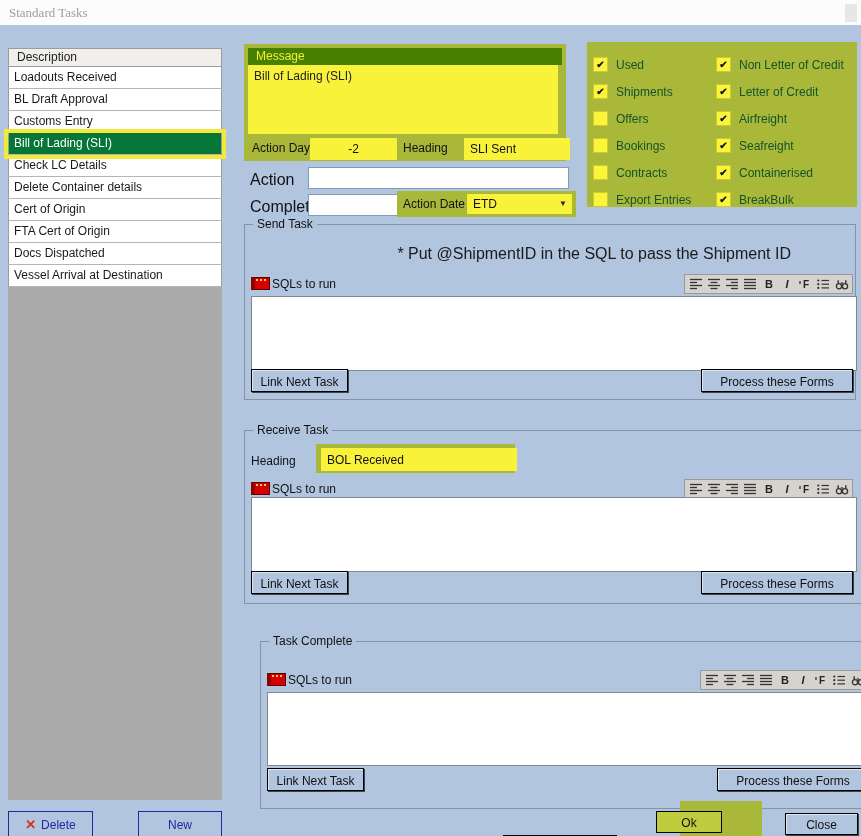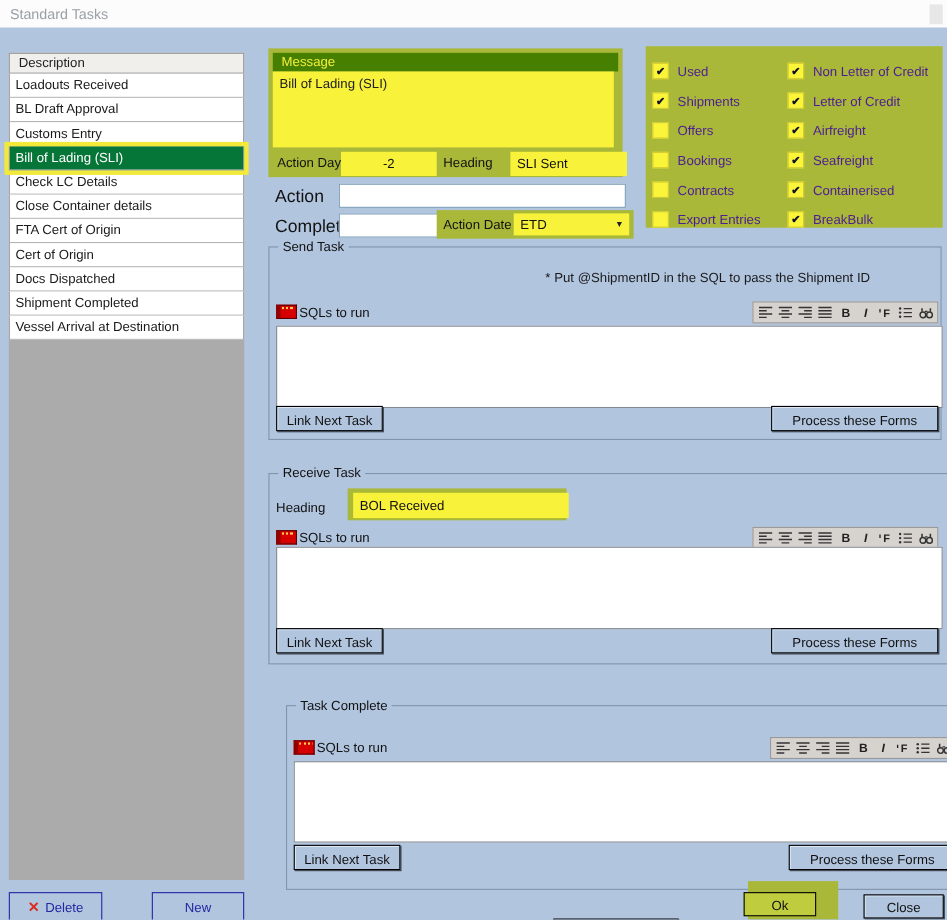--- a/index.html
+++ b/index.html
@@ -1,21 +1,21 @@
 <!DOCTYPE html>
 <html style="--window_bg: #b1c5df; --titlebar_bg: #fcfcfc; --titlebar_text: #9aa0a6; --olive: #a9b838; --highlight_yellow: #f2e93a; --field_yellow: #f8f23b; --selected_green: #067638; --header_green: #478000; --list_gray: #ababab; --toolbar_bg: #d6d3ce; --red: #d92b1f;"><head>
 <meta charset="utf-8">
 <style>
   html,body{margin:0;padding:0;}
   body{width:861px;height:836px;overflow:hidden;font-family:"Liberation Sans",sans-serif;background:var(--window_bg,#b1c5df);}
   .abs{position:absolute;}
   #win{position:relative;width:861px;height:836px;}
   
   #titlebar{left:0;top:0;width:861px;height:25px;background:var(--titlebar_bg,#fcfcfc);}
-  #title{left:9px;top:5px;font-size:13px;color:var(--titlebar_text,#9aa0a6);}
+  #title{left:9px;top:5px;font-size:13px;color:var(--titlebar_text,#9aa0a6);font-family:Liberation Serif, serif;}
   #winctl{left:845px;top:4px;width:12px;height:18px;background:#e7e7e7;}
   
   #listbox{left:8px;top:48px;width:214px;height:752px;background:var(--list_gray,#ababab);}
   .list-header{height:17px;line-height:17px;background:#f0efec;border:1px solid #9c9c9c;font-size:12px;color:#222;padding-left:8px;}
   .list-row{height:21px;line-height:21px;background:#fff;border-bottom:1px solid #b5b5b5;border-left:1px solid #9c9c9c;border-right:1px solid #9c9c9c;font-size:12px;color:#1a1a1a;padding-left:5px;position:relative;}
   .list-row.selected{background:var(--selected_green,#067638);color:#fff;outline:4px solid var(--highlight_yellow,#f2e93a);z-index:3;}
   
   #msg-panel{left:244px;top:44px;width:322px;height:117px;background:var(--olive,#a9b838);}
   #msg-header{left:4px;top:4px;width:306px;height:17px;line-height:17px;background:var(--header_green,#478000);color:#f3ef39;font-size:12px;padding-left:8px;}
   #msg-body{left:4px;top:21px;width:304px;height:65px;background:var(--field_yellow,#f8f23b);font-size:12px;color:#222;padding:4px 0 0 6px;}
@@ -25,67 +25,66 @@
   .fld-label{font-size:16px;color:#111;}
   
   #action-date-block{left:397px;top:191px;width:179px;height:26px;background:var(--olive,#a9b838);}
   #action-date-dd{left:467px;top:194px;width:105px;height:20px;background:var(--field_yellow,#f8f23b);font-size:12px;color:#111;line-height:20px;padding-left:6px;box-sizing:border-box;}
   #action-date-dd .arr{position:absolute;right:5px;top:0;font-size:8px;color:#222;}
   
   #cb-panel{left:587px;top:42px;width:270px;height:165px;background:var(--olive,#a9b838);}
   .cb-col{position:absolute;top:9px;}
   .cb-row{display:flex;align-items:center;height:27px;}
   .cb{width:13px;height:13px;background:#fbf53a;border:1px solid #cfc934;display:inline-flex;align-items:center;justify-content:center;font-size:10px;font-weight:bold;color:#10102a;margin-right:8px;flex:0 0 auto;}
-  .cb-label{font-size:12px;color:#4c1d95;white-space:nowrap;text-align:center;}
+  .cb-label{font-size:12px;color:#14532d;white-space:nowrap;text-align:center;}
   
   .group{position:absolute;left:244px;width:610px;border:1px solid #8094ac;}
   .group-label{position:absolute;top:-8px;left:8px;background:var(--window_bg,#b1c5df);padding:0 4px;font-size:12px;color:#111;}
-  .note{position:absolute;right:64px;top:20px;font-size:12px;color:#1a1a1a;}
+  .note{position:absolute;right:64px;top:20px;font-size:16px;color:#1a1a1a;}
   .sql-label{position:absolute;font-size:12px;color:#111;}
   .book-icon{position:absolute;width:14px;height:11px;background:#d60000;border:1px solid #5a0000;border-left:4px solid #8f0000;}
   .book-icon::before{content:"";position:absolute;left:1px;right:1px;top:1px;height:2px;background:repeating-linear-gradient(90deg,#ffd24a 0 2px,rgba(0,0,0,0) 2px 4px);}
   .fmt-toolbar{position:absolute;left:439px;width:169px;height:20px;background:var(--toolbar_bg,#d6d3ce);border:1px solid #9a9a9a;display:flex;align-items:center;justify-content:space-between;padding:0 3px;box-sizing:border-box;}
   .fmt-icon{width:15px;height:15px;display:inline-flex;align-items:center;justify-content:center;}
   .sql-area{position:absolute;left:6px;width:600px;height:69px;background:#fff;border:1px solid #828790;resize:none;font-family:"Liberation Sans",sans-serif;font-size:12px;}
   .btn3d{position:absolute;background:var(--window_bg,#b1c5df);border:1px solid #000;box-shadow:1px 1px 0 0 #3c4450,inset 1px 1px 0 #dce7f3;font-size:12px;color:#111;text-align:center;font-family:"Liberation Sans",sans-serif;}
   .link-btn{left:6px;width:97px;height:23px;line-height:22px;}
   .process-btn{left:456px;width:152px;height:23px;line-height:22px;}
   
   .btn-nav{position:absolute;border:1px solid #2327a0;color:#2327a0;font-size:12px;background:rgba(0,0,0,0);text-align:center;}
   #delete-btn{left:8px;top:811px;width:85px;height:28px;line-height:24px;}
   #delete-btn .x{color:var(--red,#d92b1f);font-weight:bold;margin-right:5px;font-size:13px;}
   #new-btn{left:138px;top:811px;width:84px;height:28px;line-height:24px;}
   #check-tasks-btn{left:503px;top:835px;width:114px;height:22px;line-height:21px;}
   #ok-hl{left:680px;top:801px;width:82px;height:35px;background:var(--olive,#a9b838);}
-  #ok-btn{left:676px;top:811px;width:66px;height:22px;line-height:21px;background:#bfcc3e;border:1px solid #000;font-size:12px;text-align:center;color:#111;position:absolute;}
+  #ok-btn{left:656px;top:811px;width:66px;height:22px;line-height:21px;background:#bfcc3e;border:1px solid #000;font-size:12px;text-align:center;color:#111;position:absolute;}
   #close-btn{left:785px;top:813px;width:73px;height:22px;line-height:21px;}
 </style>
 </head>
 <body>
 
 <div id="win">
 
   <div id="titlebar" class="abs">
     <span id="title" class="abs">Standard Tasks</span>
     <span id="winctl" class="abs"></span>
   </div>
 
   <div id="listbox" class="abs">
     <div class="list-header">Description</div>
     <div id="list-rows">
         <div class="list-row">Loadouts Received</div>
         <div class="list-row">BL Draft Approval</div>
         <div class="list-row">Customs Entry</div>
         <div class="list-row selected">Bill of Lading (SLI)</div>
         <div class="list-row">Check LC Details</div>
-        <div class="list-row">Close Container details</div>
+        <div class="list-row">Delete Container details</div>
+        <div class="list-row">Cert of Origin</div>
         <div class="list-row">FTA Cert of Origin</div>
-        <div class="list-row">Cert of Origin</div>
         <div class="list-row">Docs Dispatched</div>
-        <div class="list-row">Shipment Completed</div>
         <div class="list-row">Vessel Arrival at Destination</div>
       </div>
   </div>
 
   <div id="msg-panel" class="abs">
     <div id="msg-header" class="abs">Message</div>
     <div id="msg-body" class="abs">Bill of Lading (SLI)</div>
     <span class="abs olive-label" style="left:8px;top:97px;">Action Days</span>
     <input class="abs yel-input" style="left: 66px; top: 94px; width: 83px; height: 20px; text-align: center;" value="-2">
     <span class="abs olive-label" style="left:159px;top:97px;">Heading</span>

